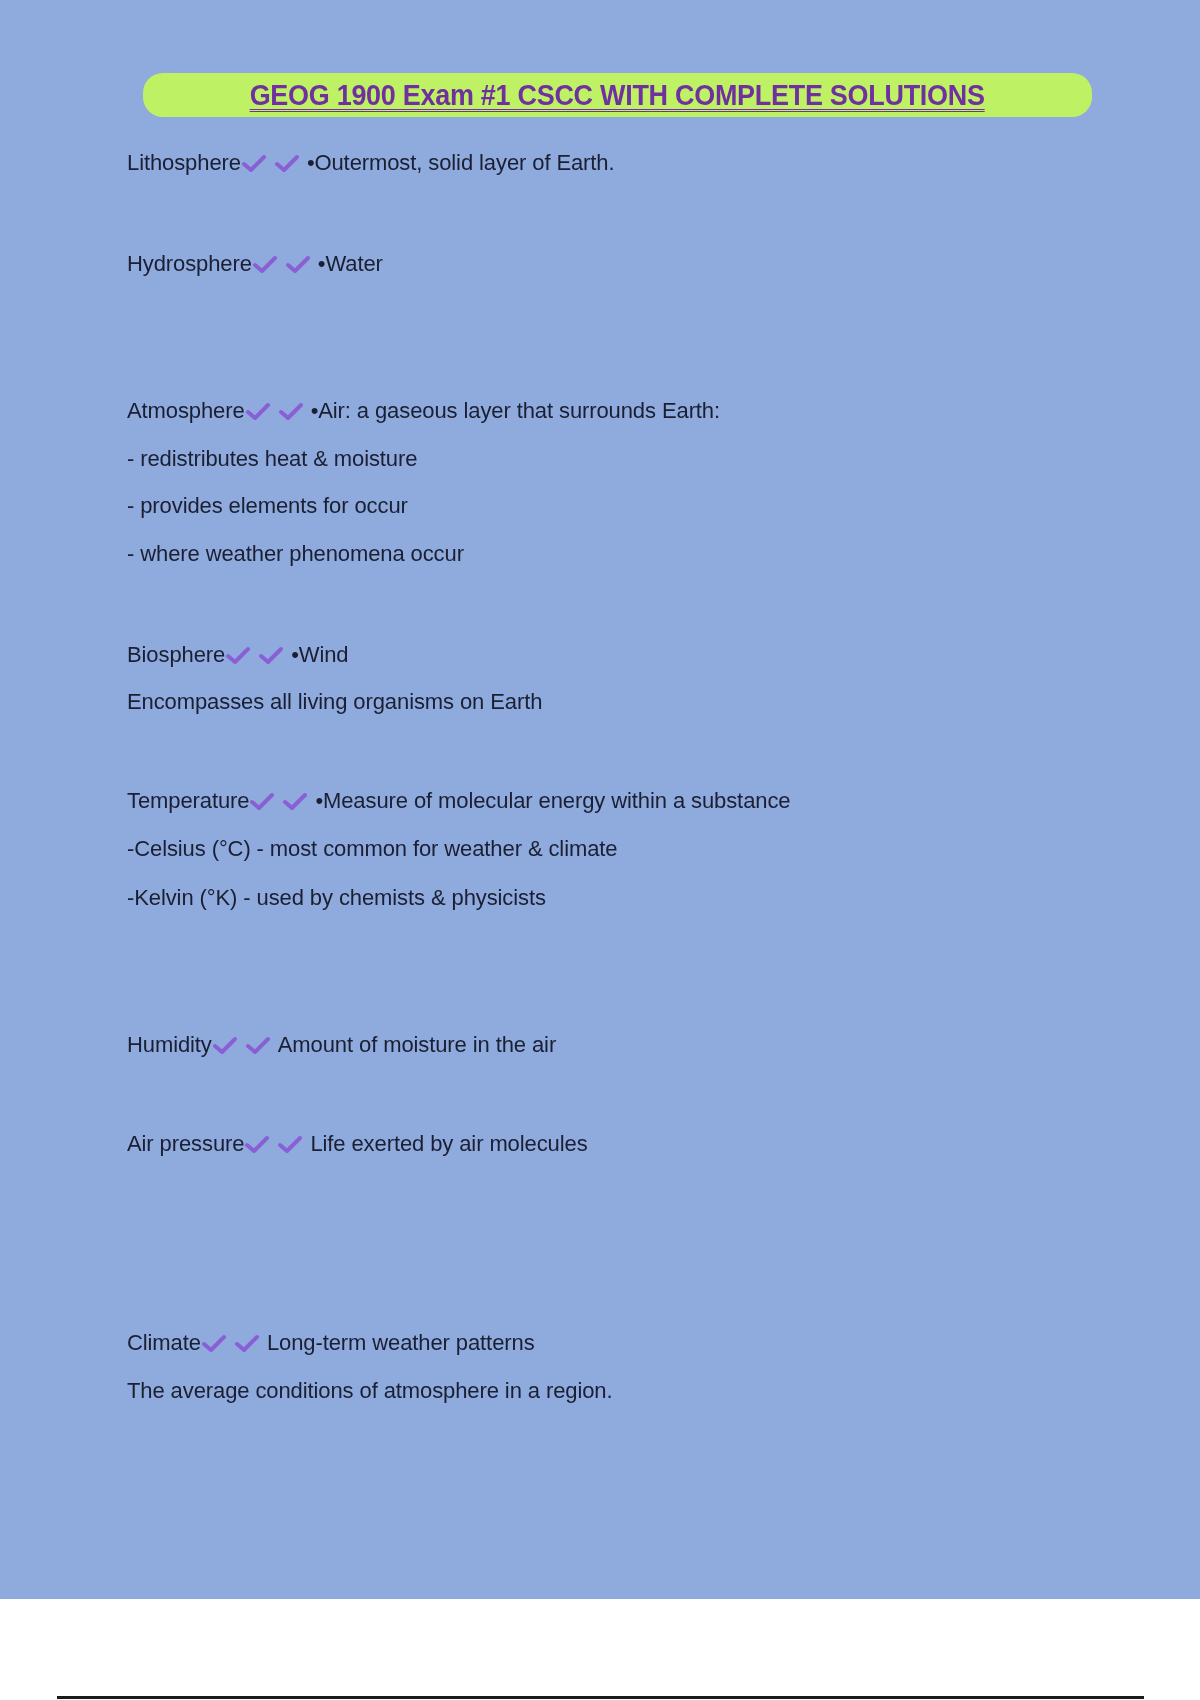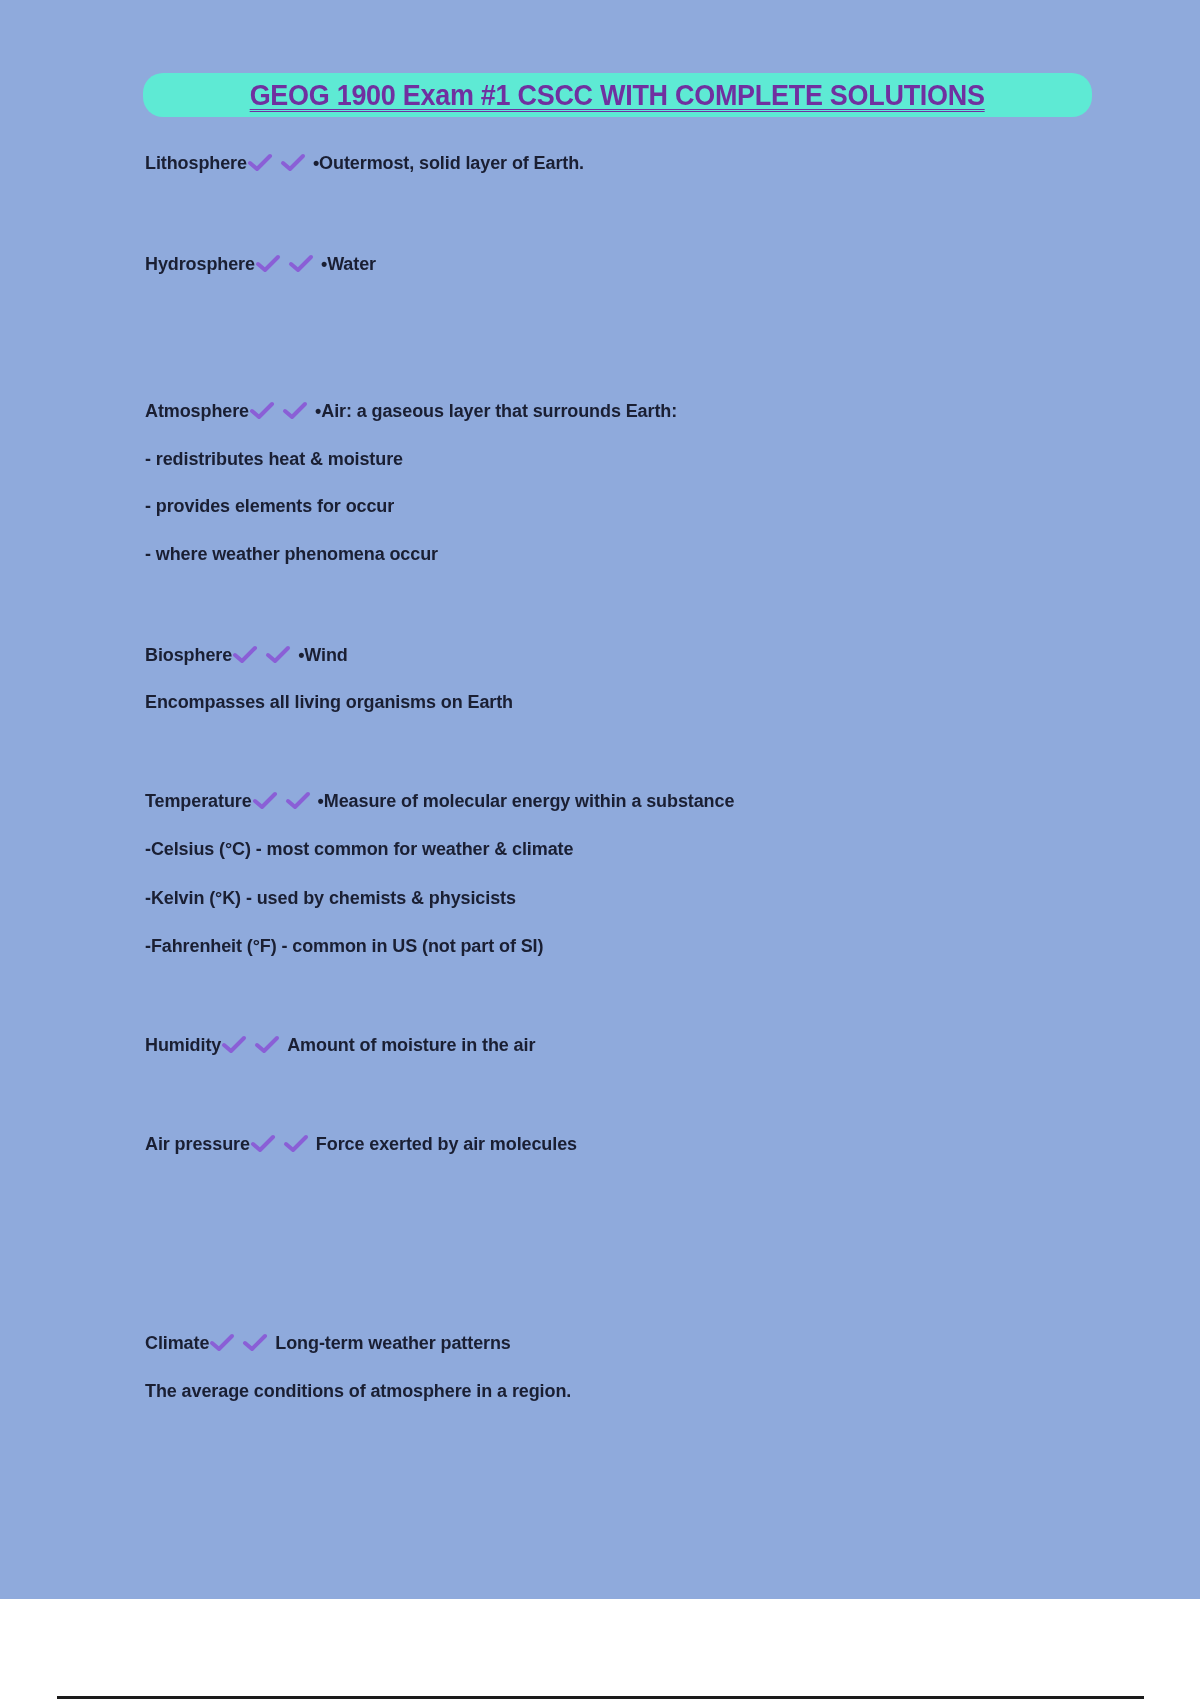--- a/index.html
+++ b/index.html
@@ -22,47 +22,46 @@
       width: 1200px;
       height: 1599px;
       background: #8faadc;
     }
     .title-box {
       position: absolute;
       left: 143px;
       top: 73px;
       width: 949px;
       height: 44px;
-      background: #5eead4;
+      background: #bef264;
       display: flex;
       align-items: center;
       justify-content: center;
       border-radius: 20px;
     }
     .title {
       font-family: "Liberation Sans", sans-serif;
       font-weight: bold;
       font-size: 29px;
       color: #7030a0;
       text-decoration: underline double;
       text-decoration-thickness: 1px;
       text-underline-offset: 4px;
       letter-spacing: -0.3px;
       white-space: nowrap;
       transform: scaleX(0.93);
     }
     .line {
       position: absolute;
-      left: 145px;
-      font-size: 18px;
+      left: 127px;
+      font-size: 22px;
       color: #1a1f33;
       white-space: nowrap;
       line-height: 24px;
       letter-spacing: -0.1px;
-      font-weight: bold;
     }
     .check {
       display: inline-block;
       width: 26px;
       height: 20px;
       vertical-align: -3px;
       margin-right: 7px;
     }
     .check:first-of-type { margin-left: 10px; }
     .check svg { width: 26px; height: 20px; display: block; }
@@ -123,36 +122,35 @@
 
   <div class="line" style="top:837px">-Celsius (°C) - most common for weather &amp; climate</div>
   <div class="line" style="top:789px">
     <span>Temperature</span><span class="check"><svg viewBox="0 0 26 20">
           <path d="M3 11 L10 17 L23 4" fill="none" stroke="#8a5fd6" stroke-width="4" stroke-linecap="round" stroke-linejoin="round"></path>
         </svg></span><span class="check"><svg viewBox="0 0 26 20">
           <path d="M3 11 L10 17 L23 4" fill="none" stroke="#8a5fd6" stroke-width="4" stroke-linecap="round" stroke-linejoin="round"></path>
         </svg></span><span>•Measure of molecular energy within a substance</span>
   </div>
   <div class="line" style="top:886px">-Kelvin (°K) - used by chemists &amp; physicists</div>
-  <div class="line" style="top:934px">-Fahrenheit (°F) - common in US (not part of SI)</div>
 
   <div class="line" style="top:1033px">
     <span>Humidity</span><span class="check"><svg viewBox="0 0 26 20">
           <path d="M3 11 L10 17 L23 4" fill="none" stroke="#8a5fd6" stroke-width="4" stroke-linecap="round" stroke-linejoin="round"></path>
         </svg></span><span class="check"><svg viewBox="0 0 26 20">
           <path d="M3 11 L10 17 L23 4" fill="none" stroke="#8a5fd6" stroke-width="4" stroke-linecap="round" stroke-linejoin="round"></path>
         </svg></span><span>Amount of moisture in the air</span>
   </div>
 
   <div class="line" style="top:1132px">
     <span>Air pressure</span><span class="check"><svg viewBox="0 0 26 20">
           <path d="M3 11 L10 17 L23 4" fill="none" stroke="#8a5fd6" stroke-width="4" stroke-linecap="round" stroke-linejoin="round"></path>
         </svg></span><span class="check"><svg viewBox="0 0 26 20">
           <path d="M3 11 L10 17 L23 4" fill="none" stroke="#8a5fd6" stroke-width="4" stroke-linecap="round" stroke-linejoin="round"></path>
-        </svg></span><span>Force exerted by air molecules</span>
+        </svg></span><span>Life exerted by air molecules</span>
   </div>
 
 
   <div class="line" style="top:1331px">
     <span>Climate</span><span class="check"><svg viewBox="0 0 26 20">
           <path d="M3 11 L10 17 L23 4" fill="none" stroke="#8a5fd6" stroke-width="4" stroke-linecap="round" stroke-linejoin="round"></path>
         </svg></span><span class="check"><svg viewBox="0 0 26 20">
           <path d="M3 11 L10 17 L23 4" fill="none" stroke="#8a5fd6" stroke-width="4" stroke-linecap="round" stroke-linejoin="round"></path>
         </svg></span><span>Long-term weather patterns</span>
   </div>

